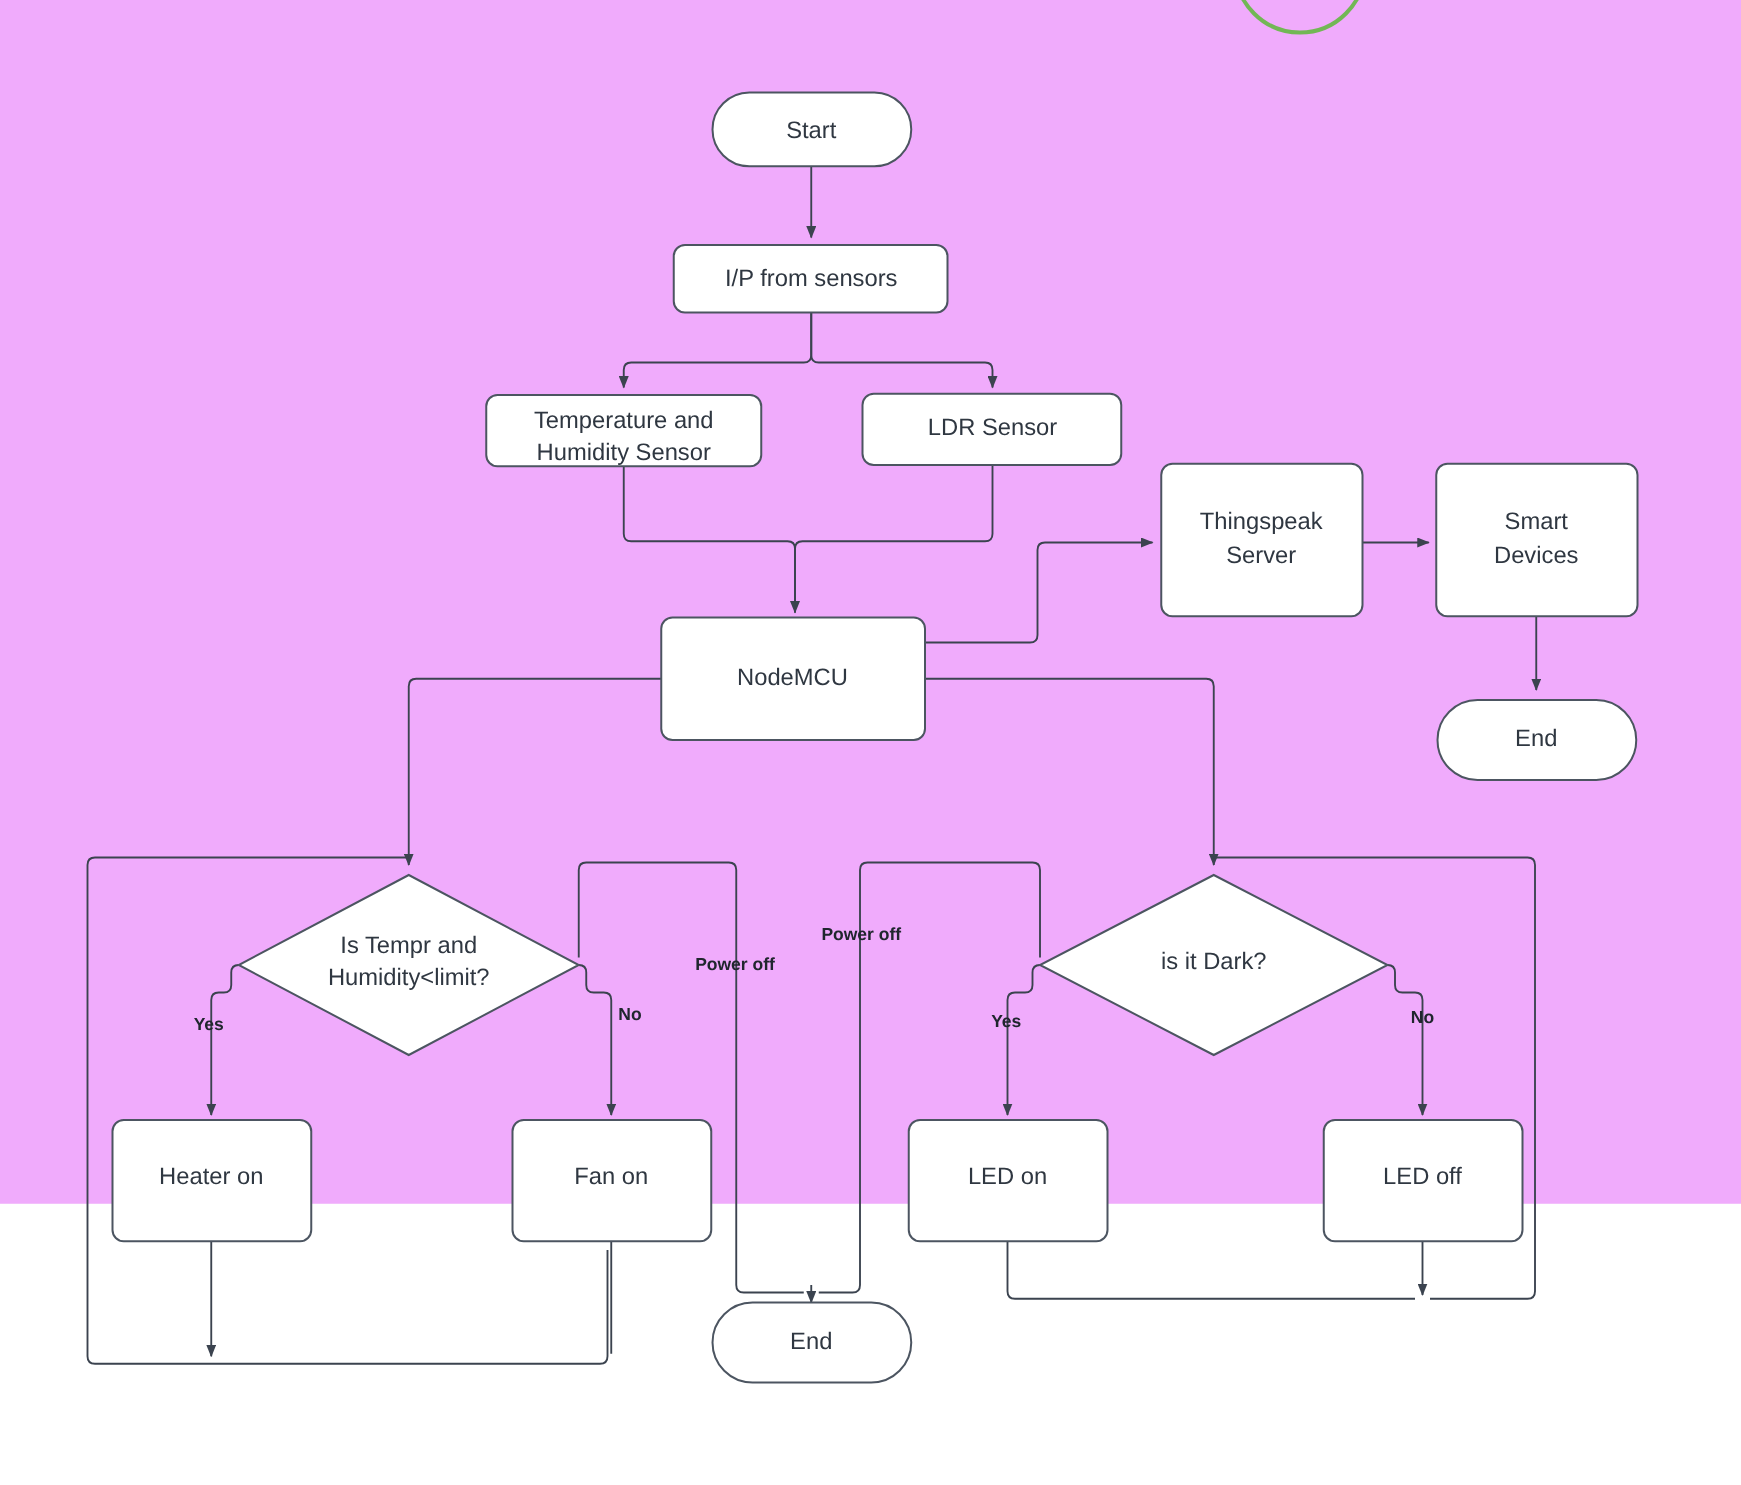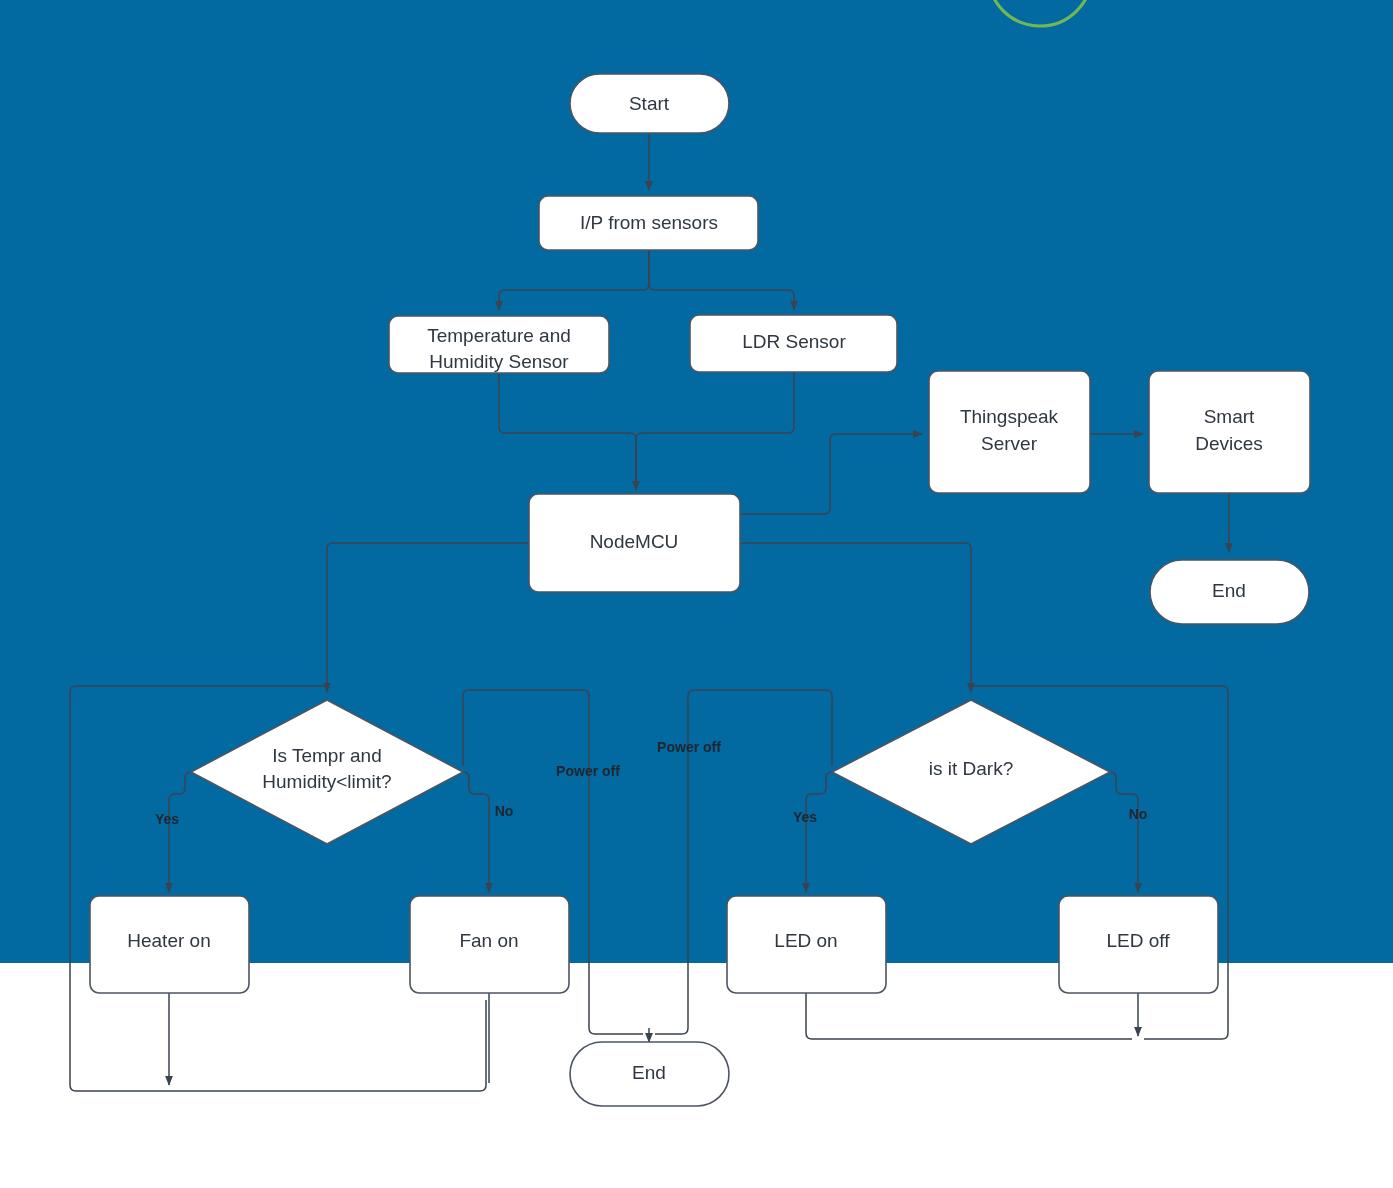--- a/index.html
+++ b/index.html
@@ -10,21 +10,21 @@
   body {
     width: 1393px;
     height: 1188px;
     font-family: "Liberation Sans", sans-serif;
     overflow: hidden;
   }
   #flowchart-canvas {
     position: relative;
     width: 1393px;
     height: 963px;
-    background: #0369a1;
+    background: #f0abfc;
   }
   svg#diagram {
     position: absolute;
     top: 0;
     left: 0;
     width: 1393px;
     height: 1188px;
   }
   .node-shape {
     fill: #ffffff;

